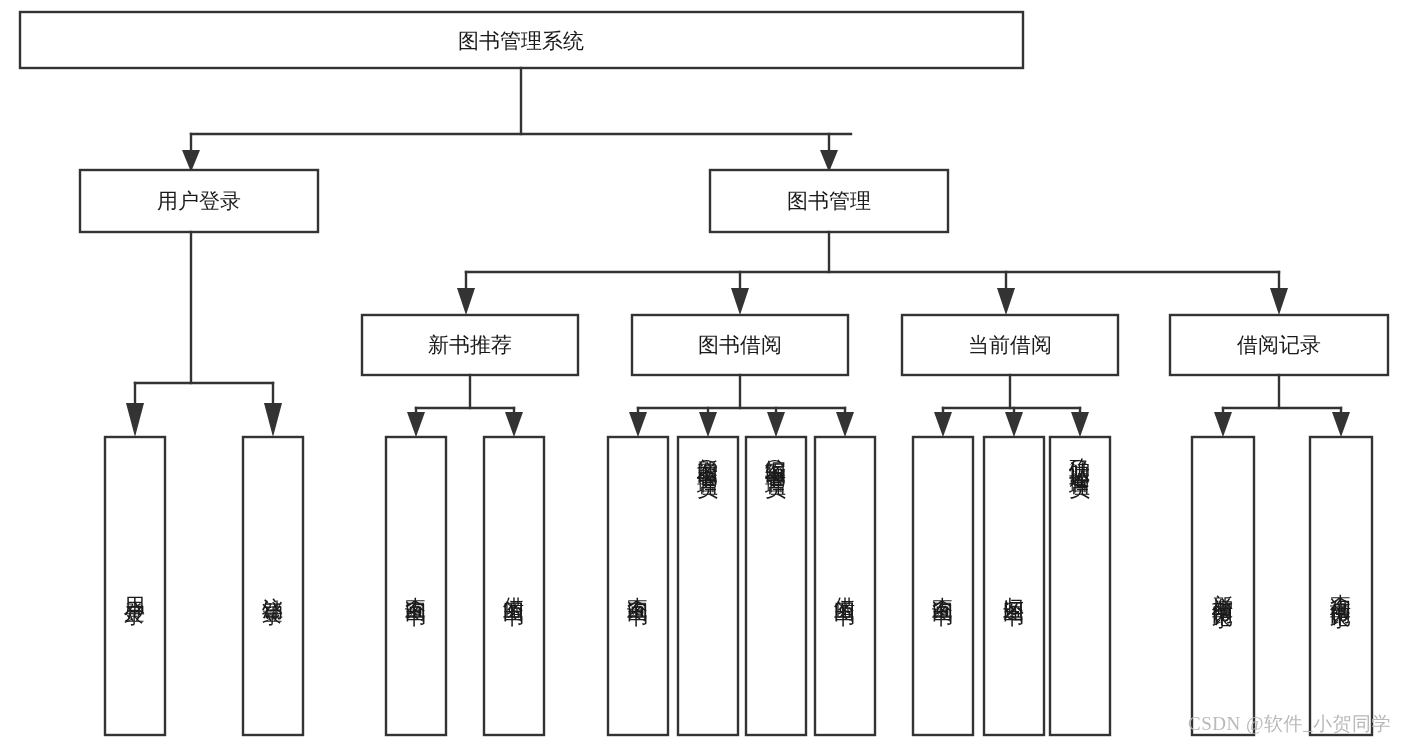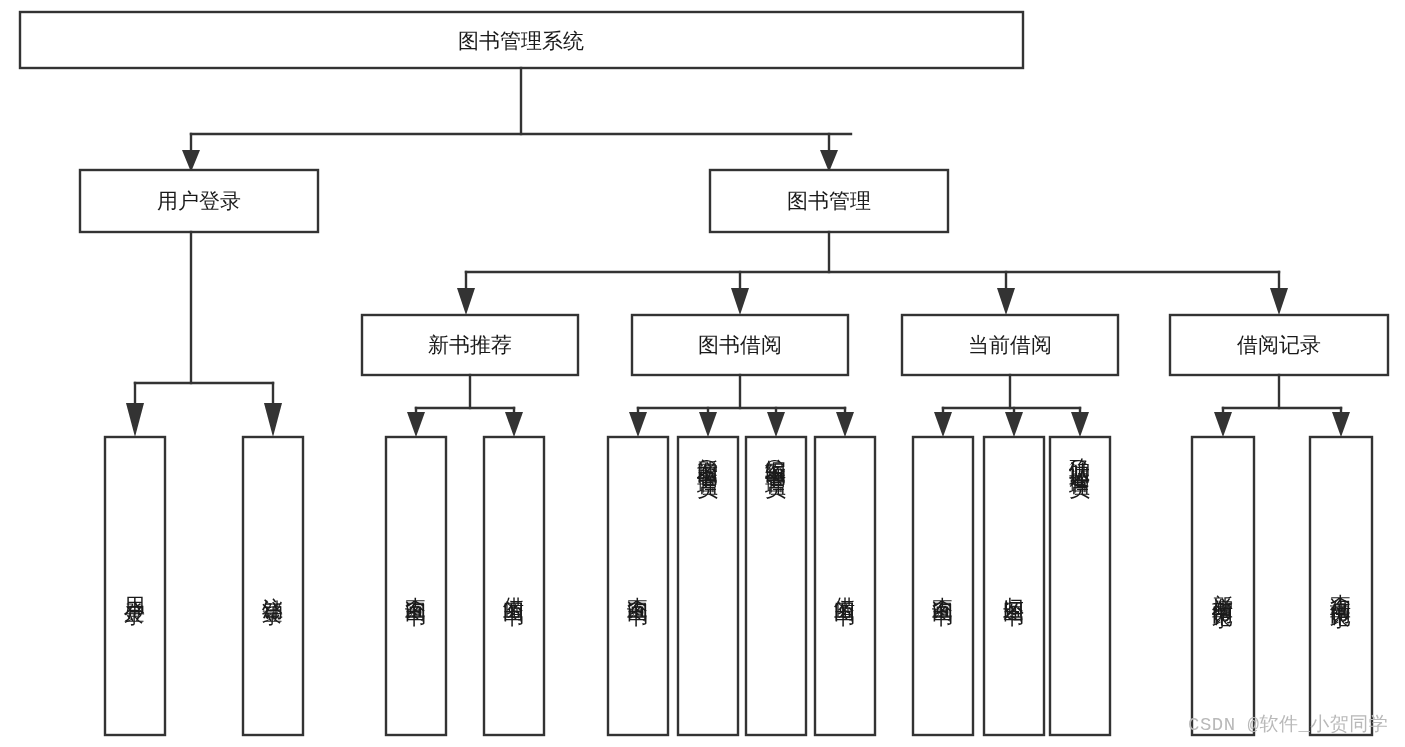--- a/index.html
+++ b/index.html
@@ -66,21 +66,21 @@
     pointer-events: none;
   }
   .leaf-label-wrap.centered {
     justify-content: center;
     padding-top: 0;
   }
   .watermark {
     position: absolute;
     left: 1188px;
     top: 711px;
-    font-family: Liberation Mono, monospace;
+    font-family: Liberation Serif, serif;
     font-size: 19px;
     color: #b9b9b9;
     white-space: nowrap;
     letter-spacing: 0.5px;
   }
 </style>
 </head>
 <body>
 
 <div id="diagram-root">

